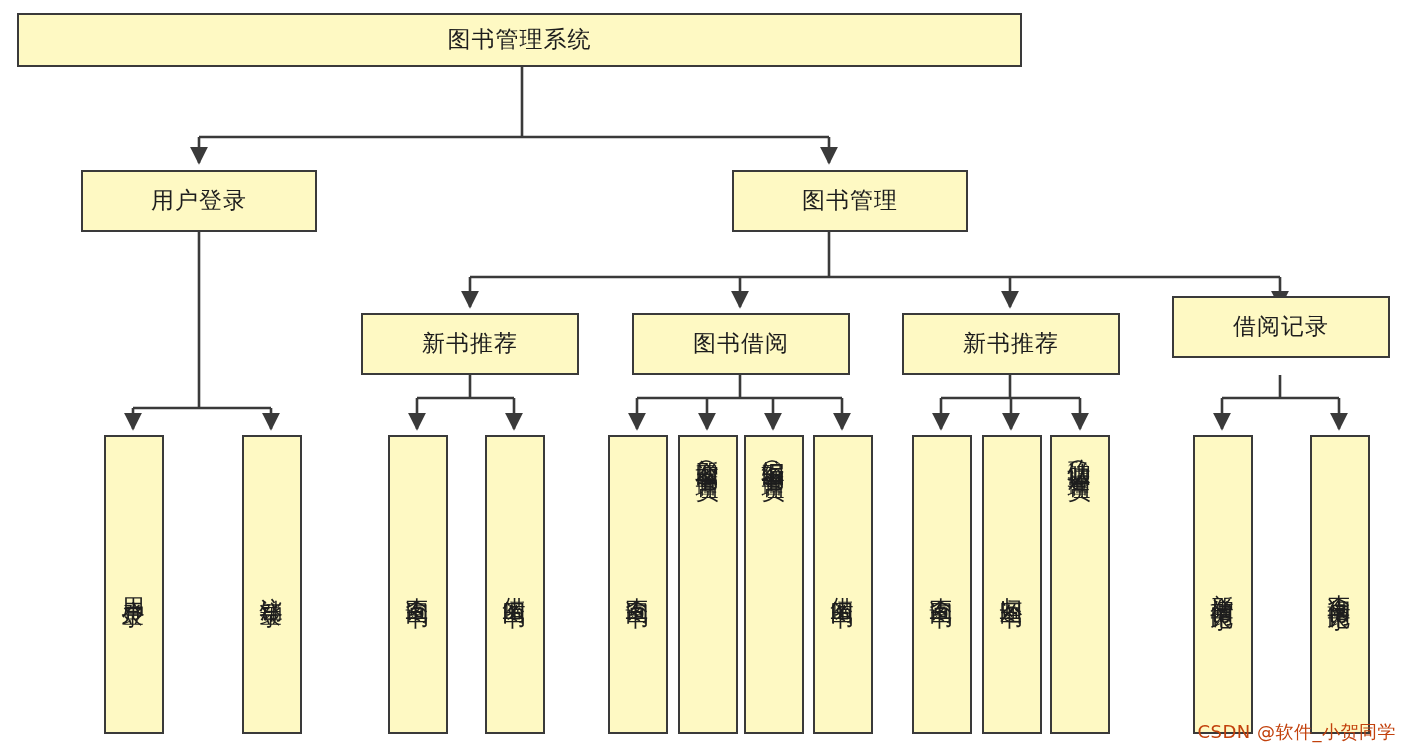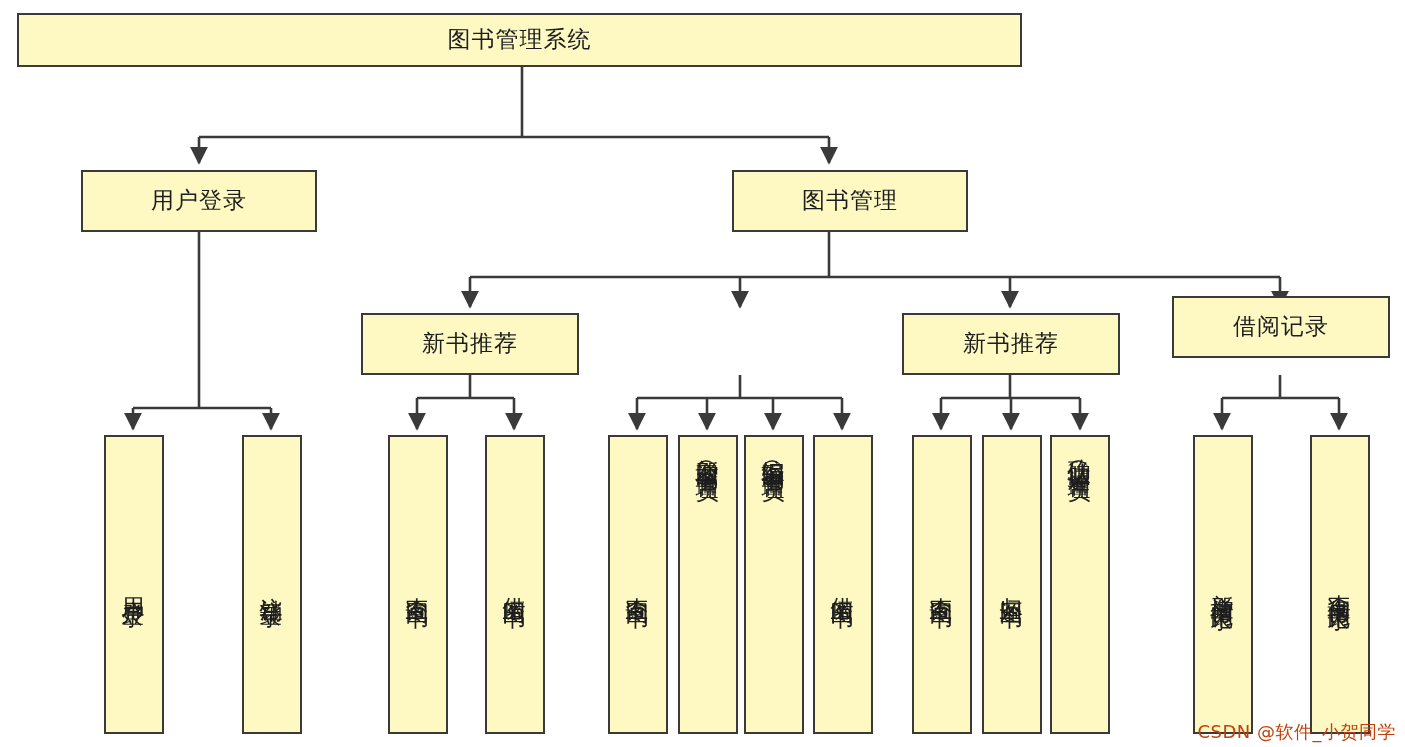--- a/index.html
+++ b/index.html
@@ -129,20 +129,23 @@
   <div class="node horizontal" style="left:81px; top:170px; width:236px; height:62px;">
     <span class="node-label">用户登录</span>
   </div>
   <div class="node horizontal" style="left:712px; top:170px; width:236px; height:62px;margin-left:20px;">
     <span class="node-label">图书管理</span>
   </div>
 
   <div class="node horizontal" style="left:361px; top:313px; width:218px; height:62px;">
     <span class="node-label">新书推荐</span>
   </div>
+  <div class="node horizontal" style="left:632px; top:313px; width:218px; height:62px;">
+    <span class="node-label">图书借阅</span>
+  </div>
   <div class="node horizontal" style="left:902px; top:313px; width:218px; height:62px;">
     <span class="node-label">新书推荐</span>
   </div>
   <div class="node horizontal" style="left:1172px; top:296px; width:218px; height:62px;">
     <span class="node-label">借阅记录</span>
   </div>
 
   <div class="node vertical" style="left:104px; top:435px; width:60px; height:299px;">
     <span class="node-label">用户登录</span>
   </div>

